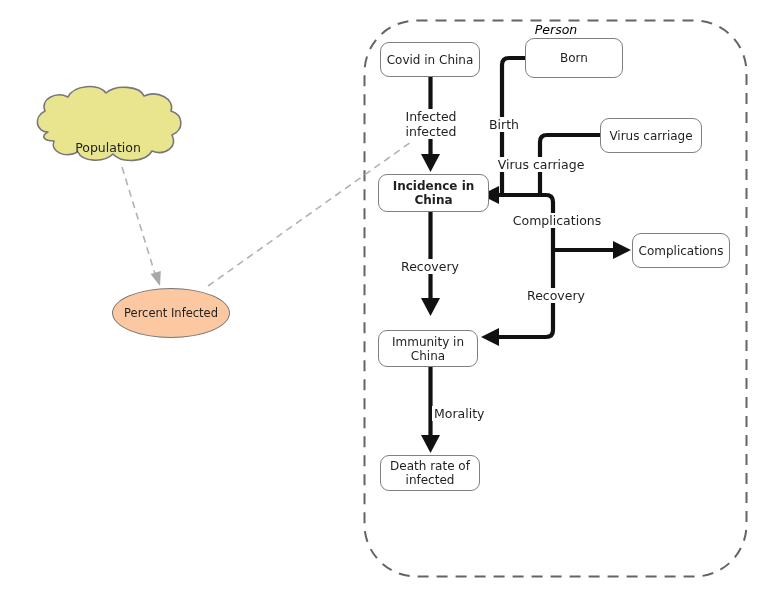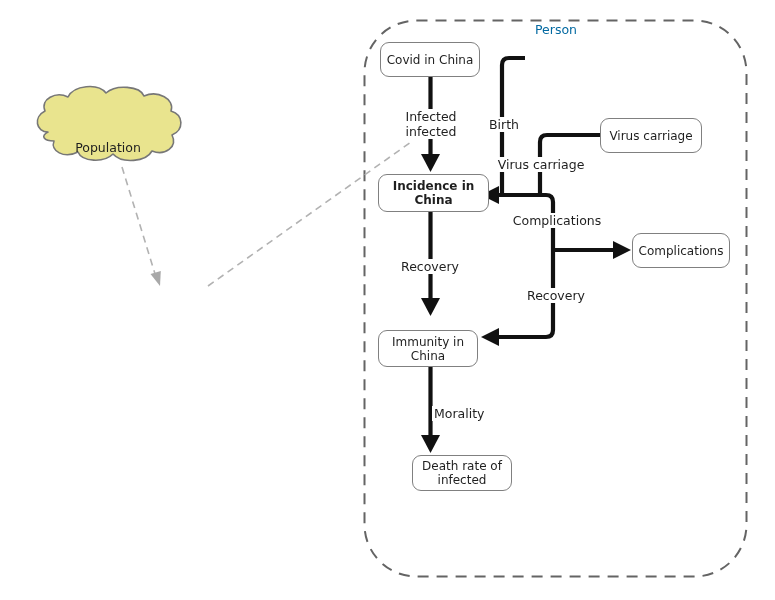--- a/index.html
+++ b/index.html
@@ -24,21 +24,22 @@
     position:absolute;display:flex;align-items:center;justify-content:center;
     font-size:12.5px;z-index:2;white-space:nowrap;margin-top:20px;
   }
   .edge-label{
     position:absolute;background:#ffffff;padding:0 2px;font-size:12.5px;line-height:15px;
     text-align:center;white-space:nowrap;z-index:3;
   }
   .edge-label.centered{transform:translateX(-50%);}
   .group-label{
     position:absolute;font-size:12.5px;z-index:2;white-space:nowrap;transform:translateX(-50%);
-    color:#0369a1;
+    color:#000000;
+    font-style:italic;
   }
 </style>
 </head>
 <body>
 
 <div class="canvas">
 
   <svg width="775" height="600" viewBox="0 0 775 600">
 
     <rect x="364.5" y="20.5" width="382" height="556" rx="52" ry="52" fill="none" stroke="#646464" stroke-width="2" stroke-dasharray="11 8"></rect>
@@ -77,47 +78,53 @@
              C 184,115 184,130 172,135
              C 178,147 165,156 152,151
              C 146,162 122,164 113,154
              C 104,163 82,162 78,152
              C 64,159 50,151 54,141
              C 44,141 40,136 48,132 Z" fill="#e9e48e" stroke="#777777" stroke-width="1.6" stroke-linejoin="round"></path>
   </svg>
 
   <div class="cloud-label" style="left:58px;top:120px;width:100px;">Population</div>
 
+  <div class="stock-ellipse" style="left:112px;top:288px;width:118px;height:50px;">
+    <span>Percent Infected</span>
+  </div>
 
   <div class="group-label" style="left:556px;top:22px;">Person</div>
 
   <div class="node-box" style="left:380px;top:42px;width:100px;height:35px;">
     <span>Covid in China</span>
   </div>
 
+  <div class="node-box" style="left:525px;top:38px;width:98px;height:40px;">
+    <span>Born</span>
+  </div>
 
   <div class="node-box" style="left:600px;top:118px;width:102px;height:35px;">
     <span>Virus carriage</span>
   </div>
 
   <div class="node-box" style="left:378px;top:174px;width:111px;height:38px;font-weight:bold;">
     <span>Incidence in</span>
     <span>China</span>
   </div>
 
   <div class="node-box" style="left:632px;top:233px;width:98px;height:35px;">
     <span>Complications</span>
   </div>
 
   <div class="node-box" style="left:378px;top:318px;width:100px;height:37px;margin-top:12px;">
     <span>Immunity in</span>
     <span>China</span>
   </div>
 
-  <div class="node-box" style="left:380px;top:455px;width:100px;height:36px;margin-left:32px;">
+  <div class="node-box" style="left:380px;top:455px;width:100px;height:36px;">
     <span>Death rate of</span>
     <span>infected</span>
   </div>
 
   <div class="edge-label centered" style="left:431px;top:109px;">
     <div>Infected</div>
     <div>infected</div>
   </div>
 
   <div class="edge-label centered" style="left:504px;top:117px;">Birth</div>

